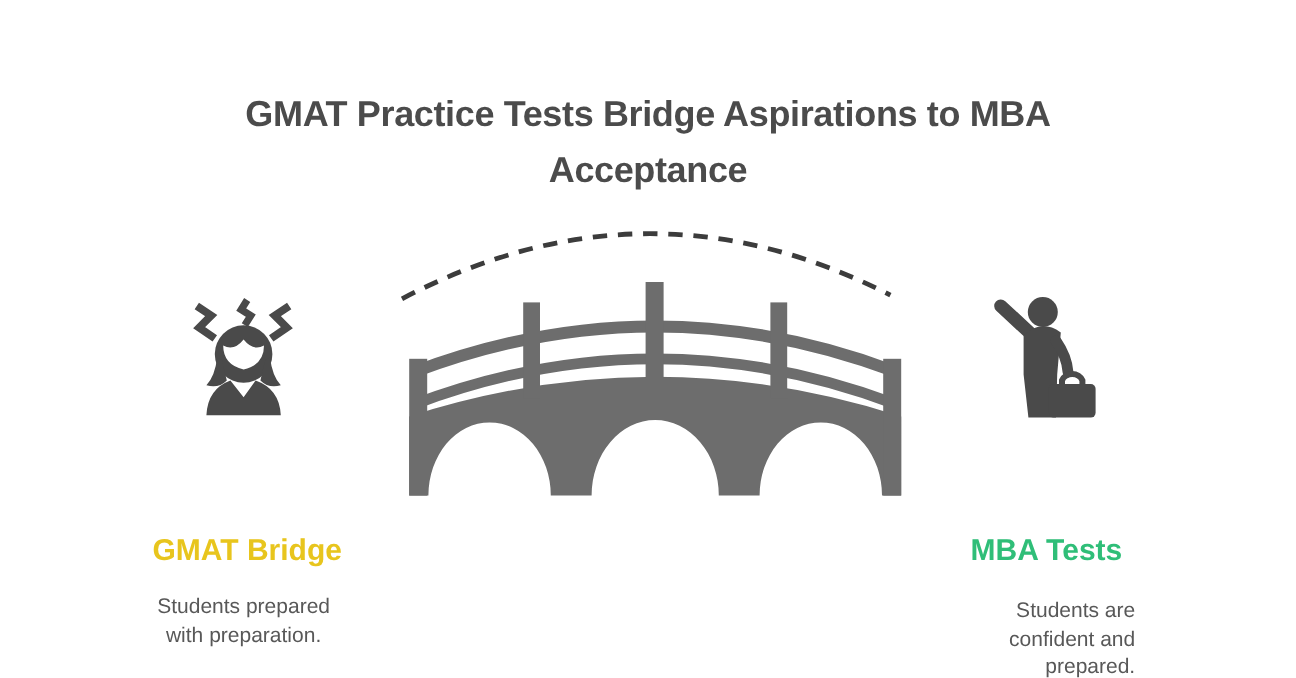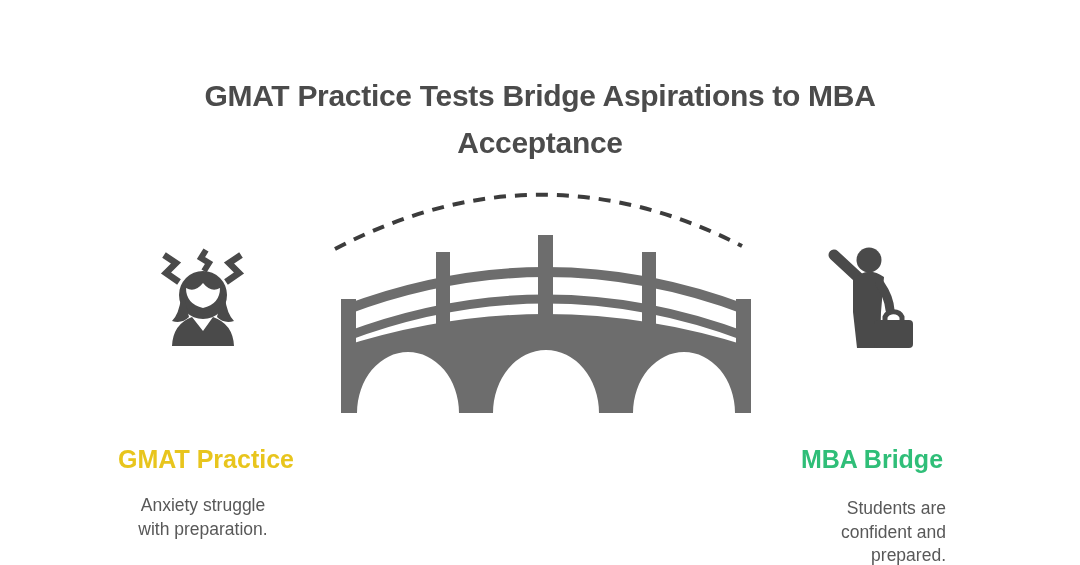--- a/index.html
+++ b/index.html
@@ -105,19 +105,19 @@
     <g class="fill-icon">
       <circle cx="46" cy="16" r="12.5"></circle>
       <path class="stroke-icon" stroke-width="11" stroke-linecap="round" d="M38 36 L11 11"></path>
       <path stroke-linejoin="round" d="M30 36 Q 44 21 61 33 L 58 68 L 57 104 L 34 104 L 30 68 Z"></path>
       <path class="stroke-icon" stroke-width="9" stroke-linecap="round" d="M57 40 Q 66 53 67 66"></path>
       <path class="stroke-icon" stroke-width="5" d="M62 76 v-3 a9 8 0 0 1 17 0 v3"></path>
       <rect x="51" y="76" width="39" height="28" rx="4"></rect>
     </g>
   </svg>
 
-  <div class="label left-label">GMAT Practice</div>
-  <div class="desc left-desc">Anxiety struggle with preparation.</div>
+  <div class="label left-label">GMAT Bridge</div>
+  <div class="desc left-desc">Students prepared with preparation.</div>
 
-  <div class="label right-label">MBA Bridge</div>
+  <div class="label right-label">MBA Tests</div>
   <div class="desc right-desc">Students are confident and prepared.</div>
 
 </div>
 
 </body></html>

